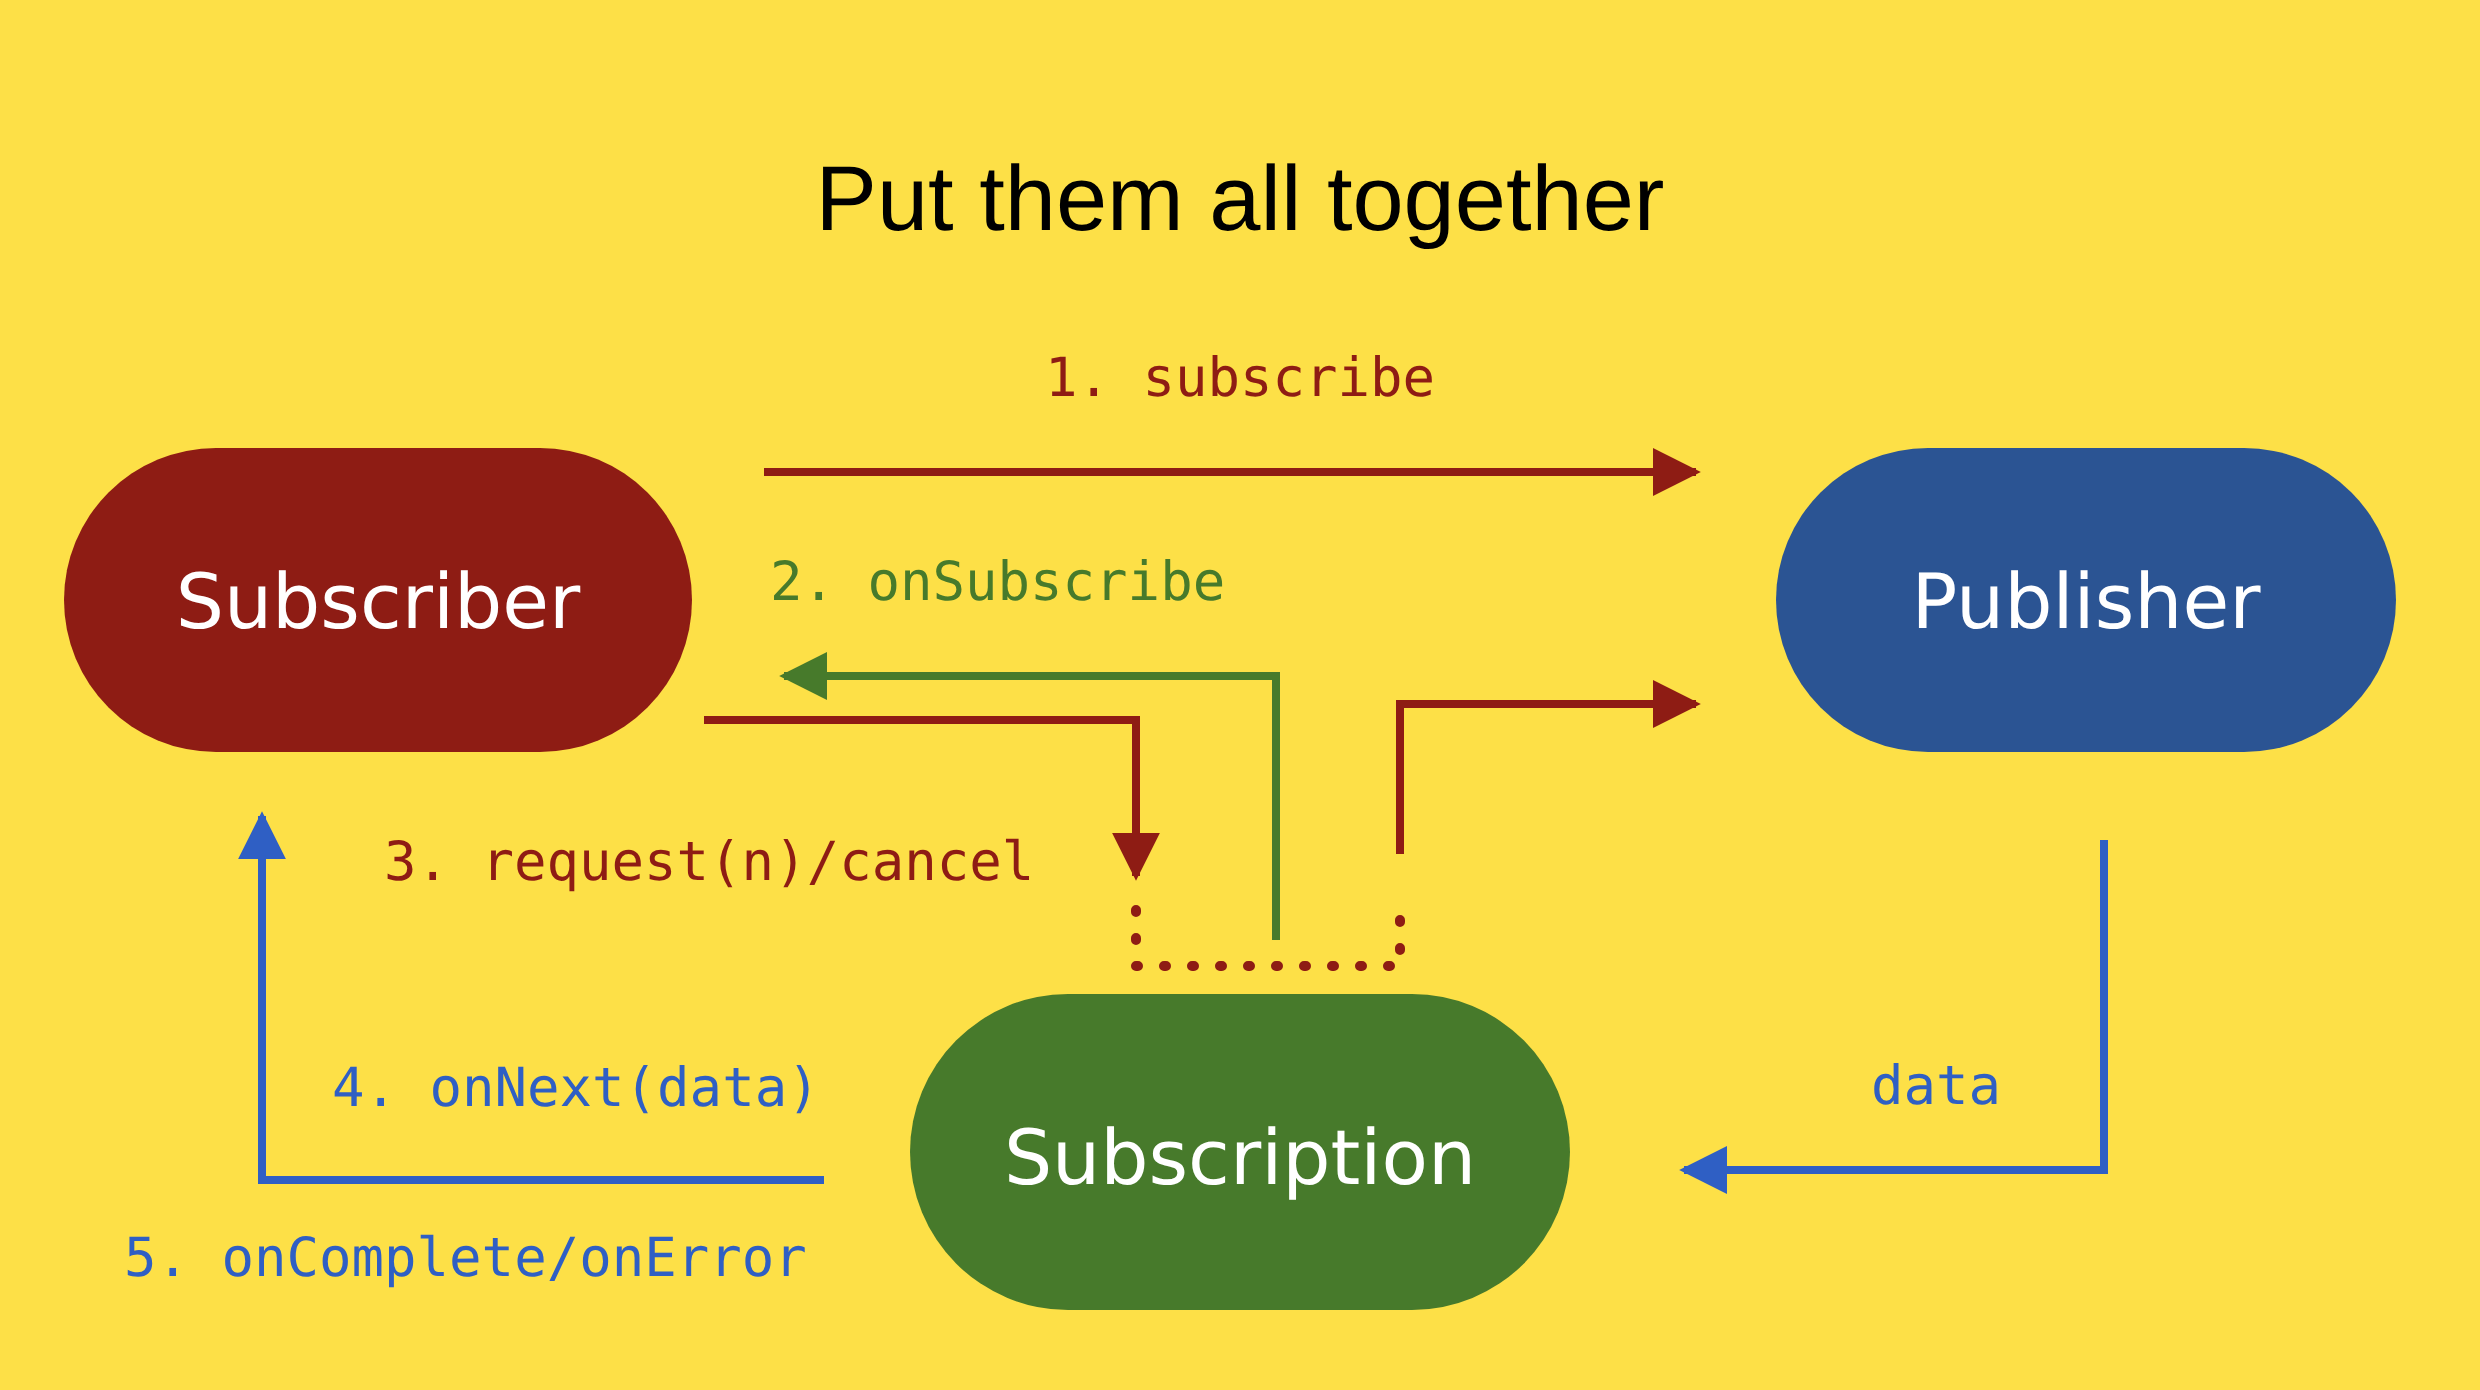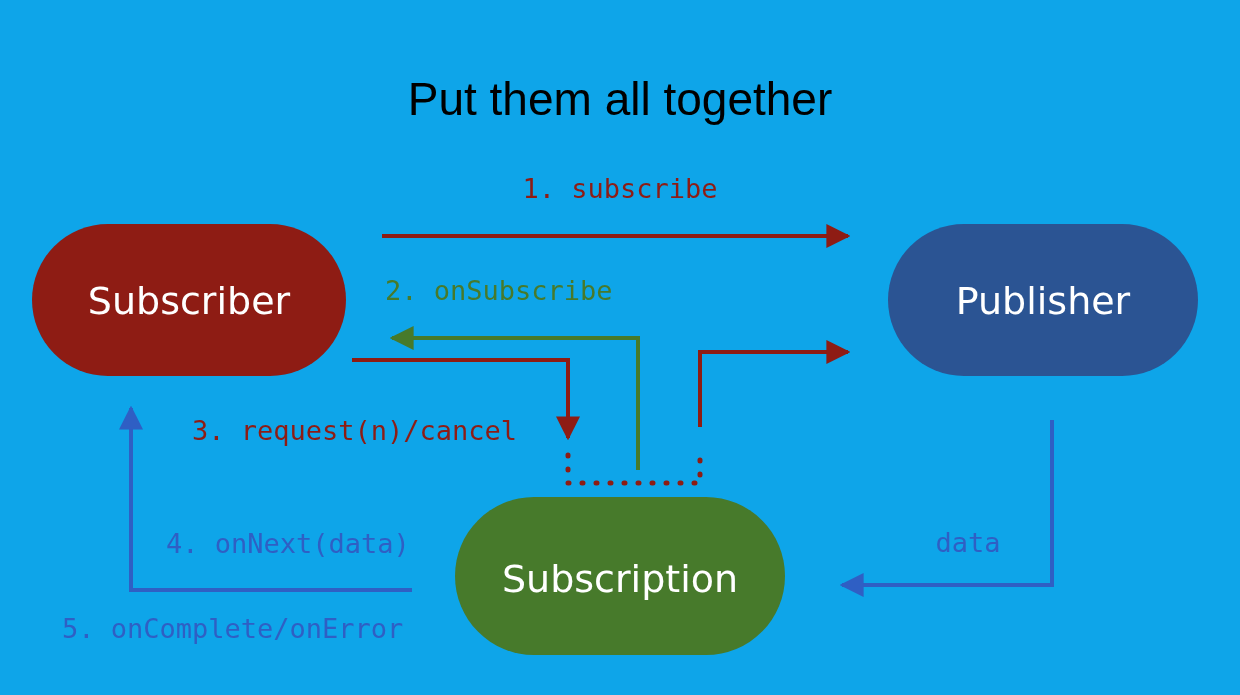--- a/index.html
+++ b/index.html
@@ -10,21 +10,21 @@
   body {
     width: 1240px;
     height: 695px;
     overflow: hidden;
     font-family: "Liberation Sans", sans-serif;
   }
   #stage {
     position: relative;
     width: 1240px;
     height: 695px;
-    background: #0ea5e9;
+    background: #fde047;
   }
   svg#diagram {
     position: absolute;
     top: 0;
     left: 0;
     width: 1240px;
     height: 695px;
     display: block;
   }
   .title-text {

